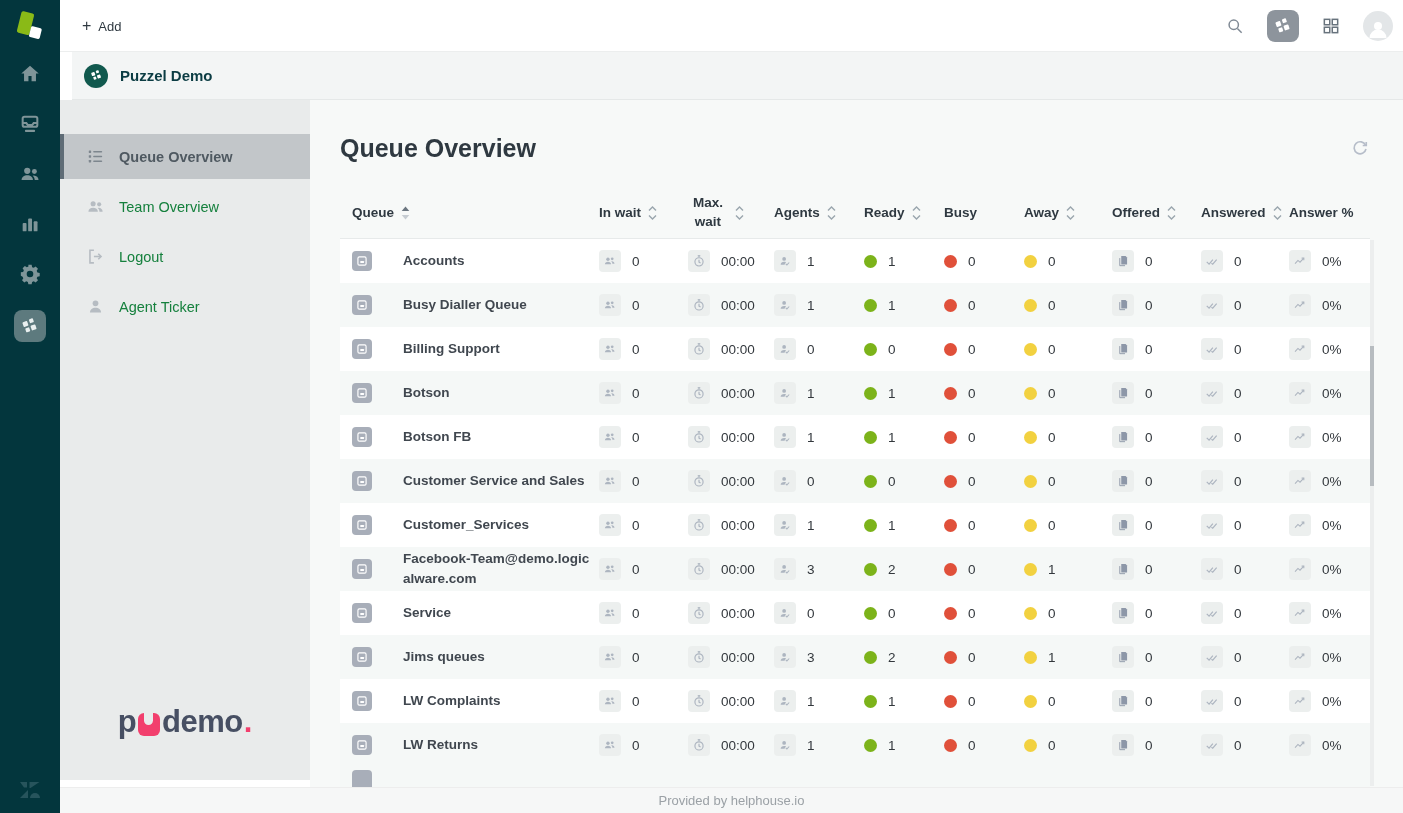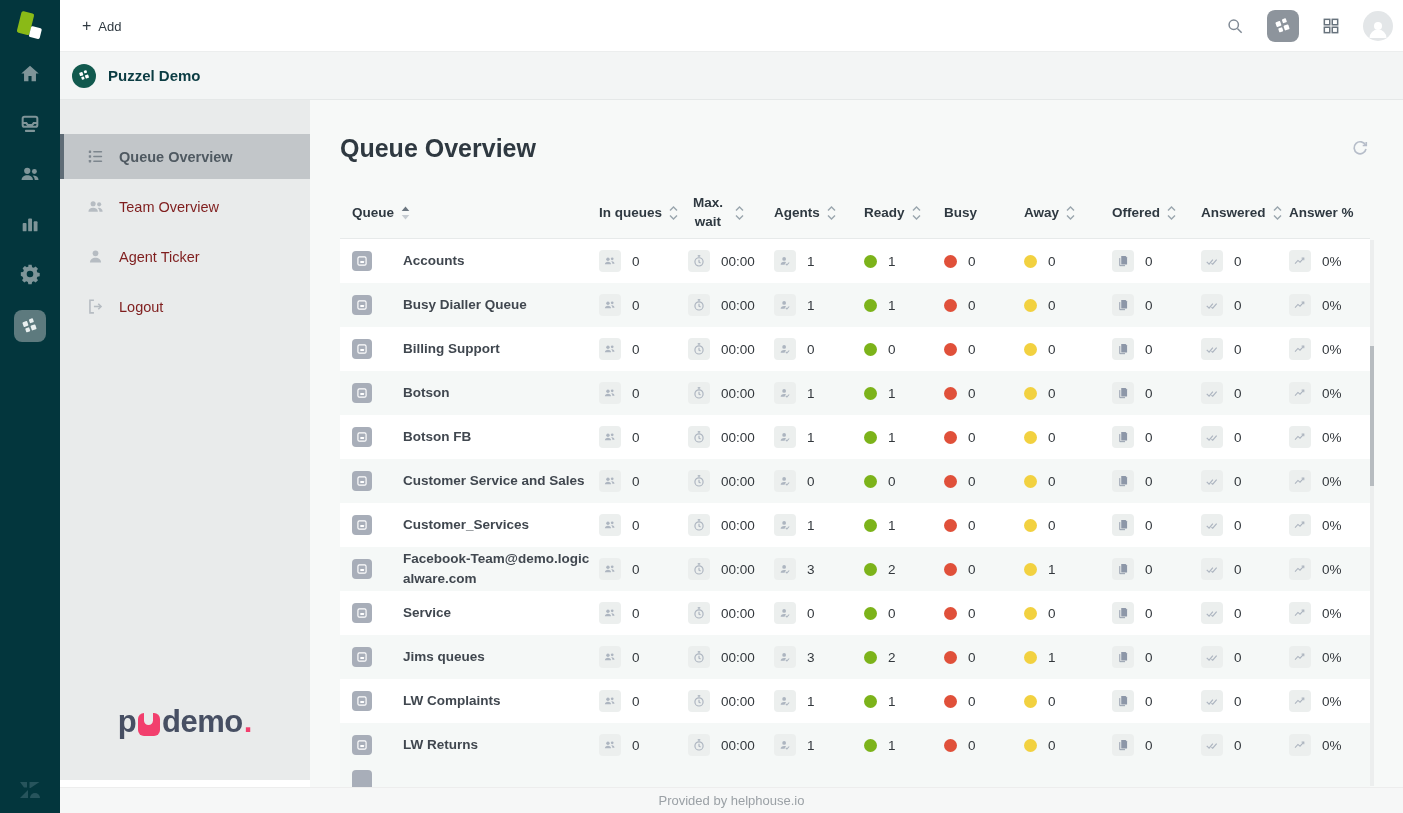--- a/index.html
+++ b/index.html
@@ -22,29 +22,29 @@
   .add-plus { font-size:16px; line-height:1; color:#2f3941; }
   .top-actions { position:absolute; right:10px; top:0; height:52px; display:flex; align-items:center; gap:22px; }
   .tico { color:#808a95; cursor:pointer; display:flex; }
   .tico svg { width:20px; height:20px; }
   .top-appicon { width:32px; height:32px; border-radius:8px; background:#8d949c; color:#fff; display:flex; align-items:center; justify-content:center; cursor:pointer; }
   .top-appicon svg { width:20px; height:20px; }
   .avatar { width:30px; height:30px; border-radius:50%; background:#e3e6e8; overflow:hidden; display:flex; align-items:flex-end; justify-content:center; cursor:pointer; }
   .avatar svg { width:24px; height:24px; }
 
   
-  .brandbar { position:absolute; left:60px; top:52px; right:0; height:48px; background:#f3f5f5; border-bottom:1px solid #e5e8e8; display:flex; align-items:center; padding-left:12px; }
+  .brandbar { position:absolute; left:72px; top:52px; right:0; height:48px; background:#f3f5f5; border-bottom:1px solid #e5e8e8; display:flex; align-items:center; padding-left:12px; }
   .brand-ico { width:24px; height:24px; border-radius:50%; background:#11594e; display:flex; align-items:center; justify-content:center; margin-right:12px; }
   .brand-ico svg { width:15px; height:15px; }
   .brand-name { font-size:15px; font-weight:600; color:#0b3c43; }
 
   
   .nav { position:absolute; left:60px; top:100px; width:250px; height:680px; background:#e9ebeb; }
   .nav-list { padding-top:34px; }
-  .nav-item { height:45px; margin-bottom:5px; display:flex; align-items:center; padding-left:26px; gap:14px; font-size:14.5px; color:#7f1d1d; cursor:pointer; }
+  .nav-item { height:45px; margin-bottom:5px; display:flex; align-items:center; padding-left:26px; gap:14px; font-size:14.5px; color:#15803d; cursor:pointer; }
   .nav-item .nicon { width:19px; height:19px; color:#b6bcc2; display:flex; }
   .nav-item .nicon svg { width:19px; height:19px; }
   .nav-item.active { background:#c2c6c9; color:#4f5961; font-weight:700; box-shadow:inset 4px 0 0 #5f6c76; }
   .nav-item.active .nicon { color:#7d868e; }
   .puzzel-logo { position:absolute; left:0; bottom:40px; width:250px; display:flex; align-items:center; justify-content:center; gap:1px; }
   .pz-letter { font-size:31px; font-weight:700; color:#474f63; letter-spacing:-0.5px; }
   .pz-u { display:inline-block; width:22px; height:23px; background:#f23f6d; border-radius:6px; position:relative; margin:0 1px; top:2px; }
   .pz-u::after { content:""; position:absolute; left:6px; top:-1px; width:9px; height:13px; background:#e9ebeb; border-radius:0 0 5px 5px; }
   .pz-dot { color:#f23f6d; font-size:31px; font-weight:700; }
 
@@ -230,36 +230,36 @@
             <circle cx="9" cy="8.5" r="3.2"></circle>
             <path d="M3 18.5c0-3 2.7-5 6-5s6 2 6 5z"></path>
             <circle cx="16.6" cy="9.3" r="2.6"></circle>
             <path d="M16 13.6c2.9.2 5 2 5 4.9h-4c-.2-2-.9-3.6-2.3-4.6z"></path>
           </svg>
       </span>
       <span>Team Overview</span>
     </div>
     <div class="nav-item">
       <span class="nicon">
-        <svg viewBox="0 0 24 24" fill="currentColor">
-            <circle cx="12" cy="8" r="3.6"></circle>
-            <path d="M5 19.5c0-3.6 3.1-6 7-6s7 2.4 7 6z"></path>
-          </svg>
-      </span>
-      <span>Agent Ticker</span>
-    </div>
-    <div class="nav-item">
-      <span class="nicon">
         <svg viewBox="0 0 24 24" fill="none" stroke="currentColor" stroke-width="2">
             <path d="M10 4H5v16h5"></path>
             <path d="M10 12h9"></path>
             <path d="M15.5 8.5L19 12l-3.5 3.5"></path>
           </svg>
       </span>
       <span>Logout</span>
+    </div>
+    <div class="nav-item">
+      <span class="nicon">
+        <svg viewBox="0 0 24 24" fill="currentColor">
+            <circle cx="12" cy="8" r="3.6"></circle>
+            <path d="M5 19.5c0-3.6 3.1-6 7-6s7 2.4 7 6z"></path>
+          </svg>
+      </span>
+      <span>Agent Ticker</span>
     </div>
   </div>
   <div class="puzzel-logo">
     <span class="pz-letter">p</span>
       <span class="pz-u"></span>
       <span class="pz-letter">demo</span>
       <span class="pz-dot">.</span>
   </div>
 </div>
 
@@ -277,21 +277,21 @@
 
     <div class="grid thead">
       <div class="th">
         <span>Queue</span>
         <svg class="sortc" viewBox="0 0 10 18">
             <path d="M5 2.5L8.8 7H1.2z" fill="#6b7680"></path>
             <path d="M5 15.5L1.2 11h7.6z" fill="#c6ccd2"></path>
           </svg>
       </div>
       <div class="th">
-        <span>In queues</span>
+        <span>In wait</span>
         <svg class="sortc" viewBox="0 0 10 18">
             <path d="M1.5 6.5L5 3l3.5 3.5" fill="none" stroke="#9aa5ad" stroke-width="1.4"></path>
             <path d="M1.5 11.5L5 15l3.5-3.5" fill="none" stroke="#9aa5ad" stroke-width="1.4"></path>
           </svg>
       </div>
       <div class="th">
         <span class="mw-label">Max. wait</span>
         <svg class="sortc" viewBox="0 0 10 18">
             <path d="M1.5 6.5L5 3l3.5 3.5" fill="none" stroke="#9aa5ad" stroke-width="1.4"></path>
             <path d="M1.5 11.5L5 15l3.5-3.5" fill="none" stroke="#9aa5ad" stroke-width="1.4"></path>

